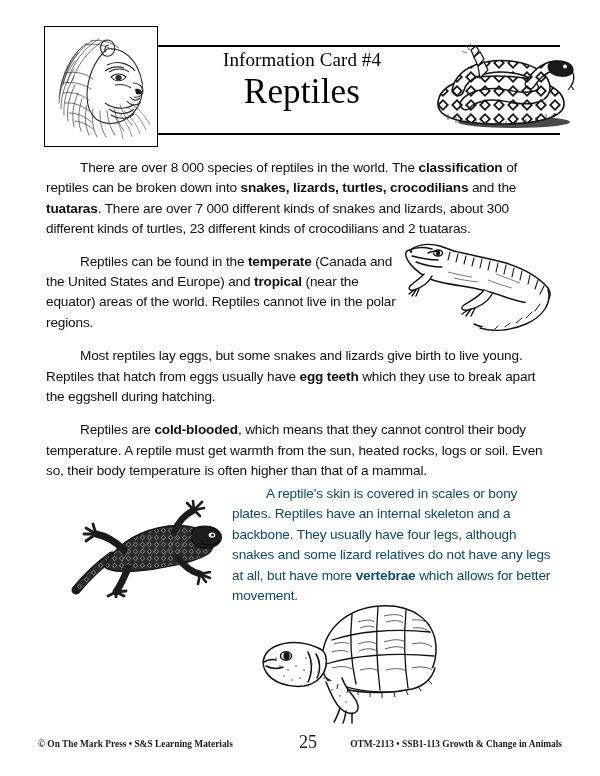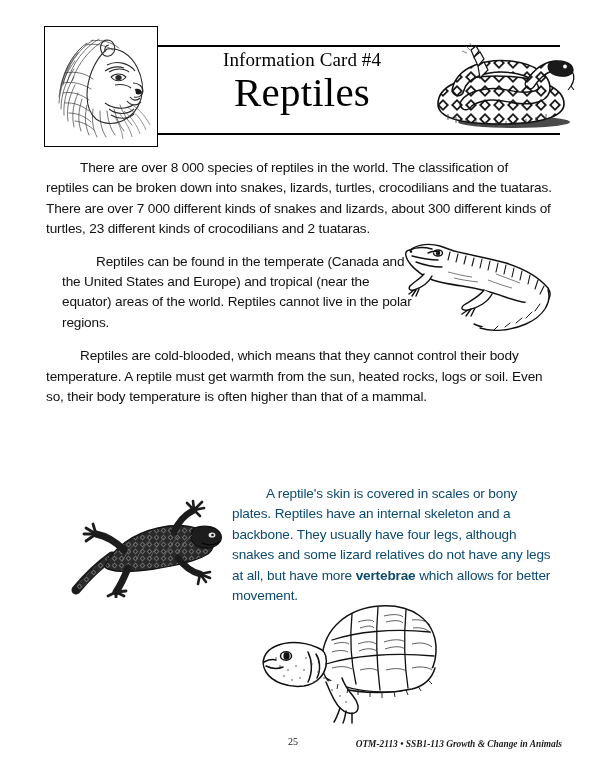--- a/index.html
+++ b/index.html
@@ -62,21 +62,21 @@
     text-align: center;
     font-family: "Liberation Serif", serif;
     color: #000;
   }
   .card-label {
     font-size: 19px;
     line-height: 24px;
     letter-spacing: 0.1px;
   }
   .card-title {
-    font-size: 41px;
+    font-size: 35px;
     line-height: 38px;
     margin-top: 1px;
     letter-spacing: 0.2px;
   }
 
   .snake-art {
     position: absolute;
     left: 380px;
     top: 16px;
     width: 160px;
@@ -91,24 +91,24 @@
     width: 510px;
     font-size: 13.6px;
     line-height: 20.4px;
     color: #111;
     letter-spacing: -0.15px;
   }
   .para {
     margin: 0 0 12px 0;
     text-indent: 34px;
   }
-  .para b { font-weight: normal; }
+  .para b { font-weight: bold; }
 
   .p1 { width: 508px; }
-  .p2 { width: 352px; margin-bottom: 13px; margin-left: 16px; }
+  .p2 { width: 352px; margin-bottom: 13px; }
   .p3 { width: 508px; margin-bottom: 13px; }
   .p4 { width: 508px; margin-bottom: 20px; }
 
   
   .p5-wrap {
     position: absolute;
     left: 232px;
     top: 484px;
     width: 324px;
     font-size: 13.6px;
@@ -160,30 +160,29 @@
   .footer-left {
     position: absolute;
     left: 0;
     top: 2px;
   }
   .footer-center {
     position: absolute;
     left: 250px;
     top: 0px;
     width: 40px;
-    text-align: left;
-    font-size: 10px;
+    text-align: center;
+    font-size: 18px;
     font-weight: normal;
   }
   .footer-right {
     position: absolute;
     right: 0;
     top: 2px;
     text-align: left;
-    font-style: italic;
   }
 </style>
 </head>
 <body>
 
 <div class="page">
 
   <div class="header">
 
     <div class="header-rule top"></div>
@@ -316,20 +315,21 @@
           <path d="M114,75 L114,81"></path>
             <path d="M124,72 L124,78"></path>
         </g>
       </svg>
     </div>
   </div>
 
   <div class="body-text">
     <p class="para p1"><span>There are over 8 000 species of reptiles in the world.  The </span><b>classification</b><span> of reptiles can be broken down into </span><b>snakes, lizards, turtles, crocodilians</b><span> and the </span><b>tuataras</b><span>.  There are over 7 000 different kinds of snakes and lizards, about 300 different kinds of turtles, 23 different kinds of crocodilians and 2 tuataras.</span></p>
     <p class="para p2"><span>Reptiles can be found in the </span><b>temperate</b><span> (Canada and the United States and Europe) and </span><b>tropical</b><span> (near the equator) areas of the world.  Reptiles cannot live in the polar regions.</span></p>
+    <p class="para p3"><span>Most reptiles lay eggs, but some snakes and lizards give birth to live young.  Reptiles that hatch from eggs usually have </span><b>egg teeth</b><span> which they use to break apart the eggshell during hatching.</span></p>
     <p class="para p4"><span>Reptiles are </span><b>cold-blooded</b><span>, which means that they cannot control their body temperature.  A reptile must get warmth from the sun, heated rocks, logs or soil.  Even so, their body temperature is often higher than that of a mammal.</span></p>
   </div>
 
   <div class="p5-wrap">
     <p><span>A reptile's skin is covered in scales or bony plates.   Reptiles have an internal skeleton and a backbone.  They usually have four legs, although snakes and some lizard relatives do not have any legs at all, but have more </span><b>vertebrae</b><span> which allows for better movement.</span></p>
   </div>
 
   <div class="croc-art">
     <svg width="166" height="104" viewBox="0 0 166 104">
       <g fill="#ffffff" stroke="#111" stroke-width="1.4" stroke-linejoin="round" stroke-linecap="round">
@@ -540,17 +540,18 @@
           <circle cx="62" cy="90" r="0.8"></circle>
           <circle cx="72" cy="86" r="0.8"></circle>
         <circle cx="80" cy="98" r="0.8"></circle>
           <circle cx="88" cy="104" r="0.8"></circle>
           <circle cx="94" cy="110" r="0.8"></circle>
       </g>
     </svg>
   </div>
 
   <div class="footer">
+    <div class="footer-left">© On The Mark Press • S&amp;S Learning Materials</div>
     <div class="footer-center">25</div>
     <div class="footer-right">OTM-2113 • SSB1-113 Growth &amp; Change in Animals</div>
   </div>
 
 </div>
 
 </body></html>

